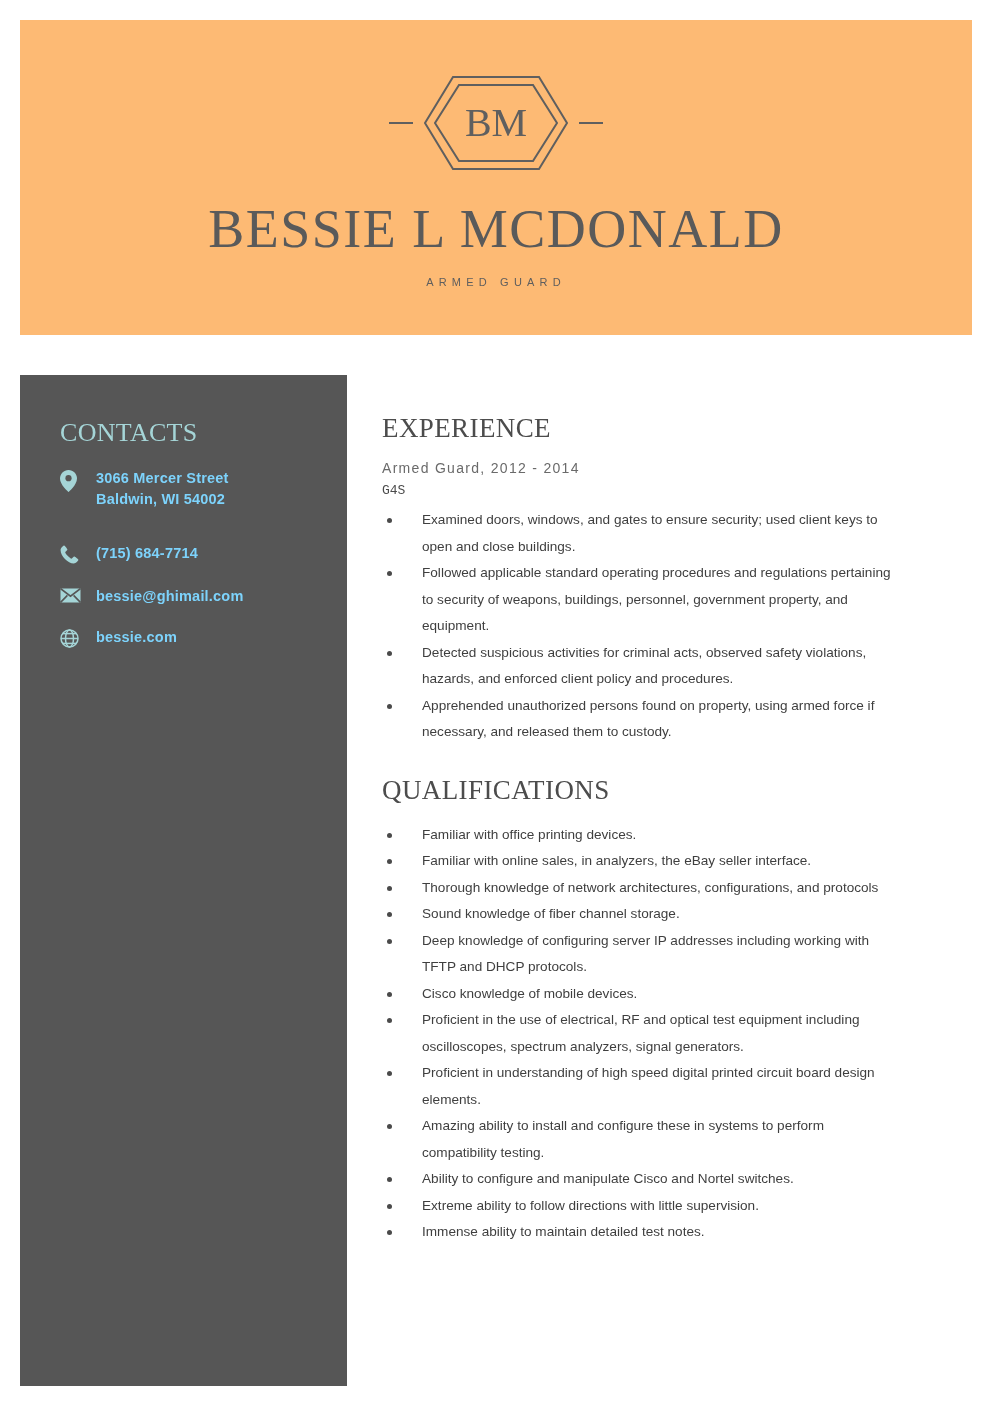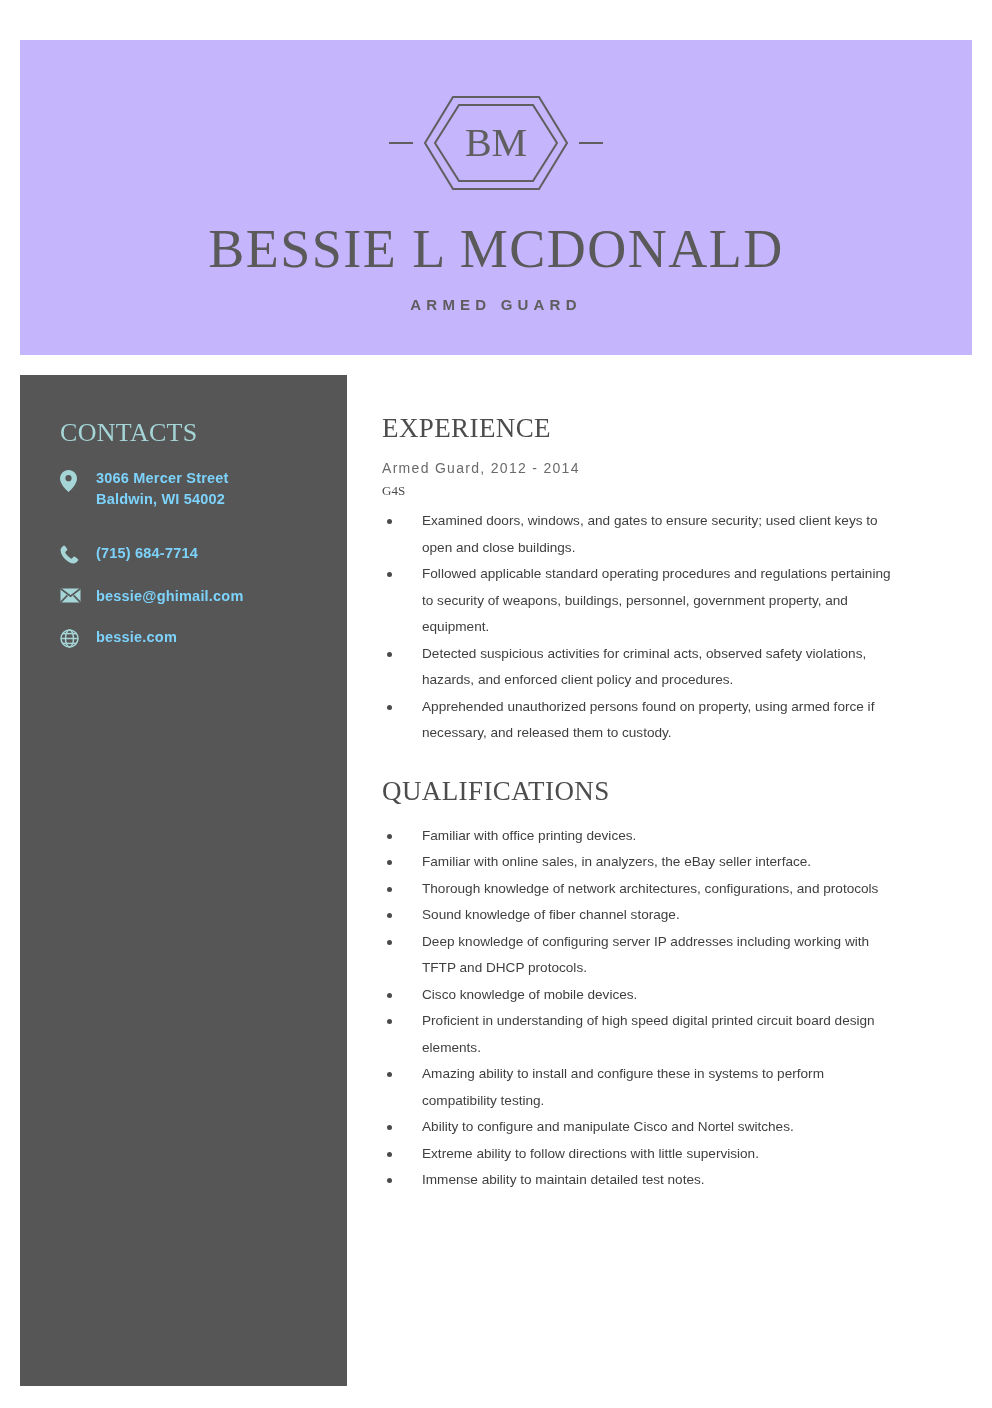--- a/index.html
+++ b/index.html
@@ -15,28 +15,27 @@
     overflow: hidden;
   }
 
   
   .header-banner {
     position: absolute;
     left: 20px;
     top: 20px;
     width: 952px;
     height: 315px;
-    background: #c4b5fd;
+    background: #fdba74;
     display: flex;
     flex-direction: column;
     align-items: center;
     justify-content: flex-start;
     box-sizing: border-box;
     padding-top: 48px;
-    margin-top: 20px;
   }
 
   .monogram {
     width: 230px;
     height: 110px;
     position: relative;
   }
   .monogram svg { display: block; }
 
   .full-name {
@@ -45,22 +44,22 @@
     font-weight: 400;
     color: #5a5a5a;
     letter-spacing: 1.5px;
     line-height: 1;
     margin-top: 24px;
     white-space: nowrap;
   }
 
   .job-title {
     font-family: "Liberation Sans", sans-serif;
-    font-size: 15px;
-    font-weight: 700;
+    font-size: 11px;
+    font-weight: 400;
     color: #5e5e5e;
     letter-spacing: 5.2px;
     margin-top: 20px;
   }
 
   
   .sidebar {
     position: absolute;
     left: 20px;
     top: 375px;
@@ -127,21 +126,21 @@
   .section + .section { margin-top: 31px; }
 
   .job-role {
     font-family: "Liberation Sans", sans-serif;
     font-size: 14px;
     color: #6a6a6a;
     letter-spacing: 1.3px;
     margin-bottom: 7px;
   }
   .job-company {
-    font-family: Liberation Serif, serif;
+    font-family: Liberation Mono, monospace;
     font-size: 13px;
     color: #4a4a4a;
     margin-bottom: 9px;
   }
 
   ul.bullets {
     list-style: none;
     margin: 0;
     padding: 0;
   }
@@ -260,20 +259,21 @@
 
   <div class="section">
     <h2 class="section-heading">QUALIFICATIONS</h2>
     <ul class="bullets">
         <li>Familiar with office printing devices.</li>
         <li>Familiar with online sales, in analyzers, the eBay seller interface.</li>
         <li>Thorough knowledge of network architectures, configurations, and protocols</li>
         <li>Sound knowledge of fiber channel storage.</li>
         <li>Deep knowledge of configuring server IP addresses including working with TFTP and DHCP protocols.</li>
         <li>Cisco knowledge of mobile devices.</li>
+        <li>Proficient in the use of electrical, RF and optical test equipment including oscilloscopes, spectrum analyzers, signal generators.</li>
         <li>Proficient in understanding of high speed digital printed circuit board design elements.</li>
         <li>Amazing ability to install and configure these in systems to perform compatibility testing.</li>
         <li>Ability to configure and manipulate Cisco and Nortel switches.</li>
         <li>Extreme ability to follow directions with little supervision.</li>
         <li>Immense ability to maintain detailed test notes.</li>
       </ul>
   </div>
 
 </div>
 

